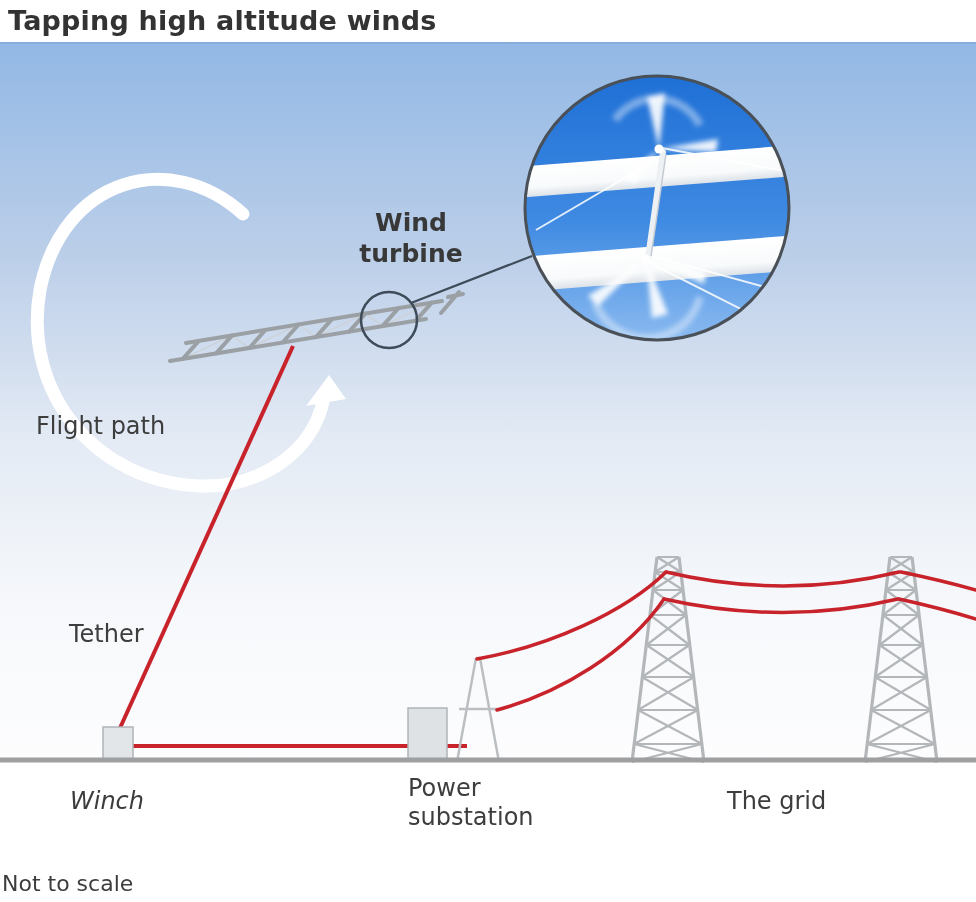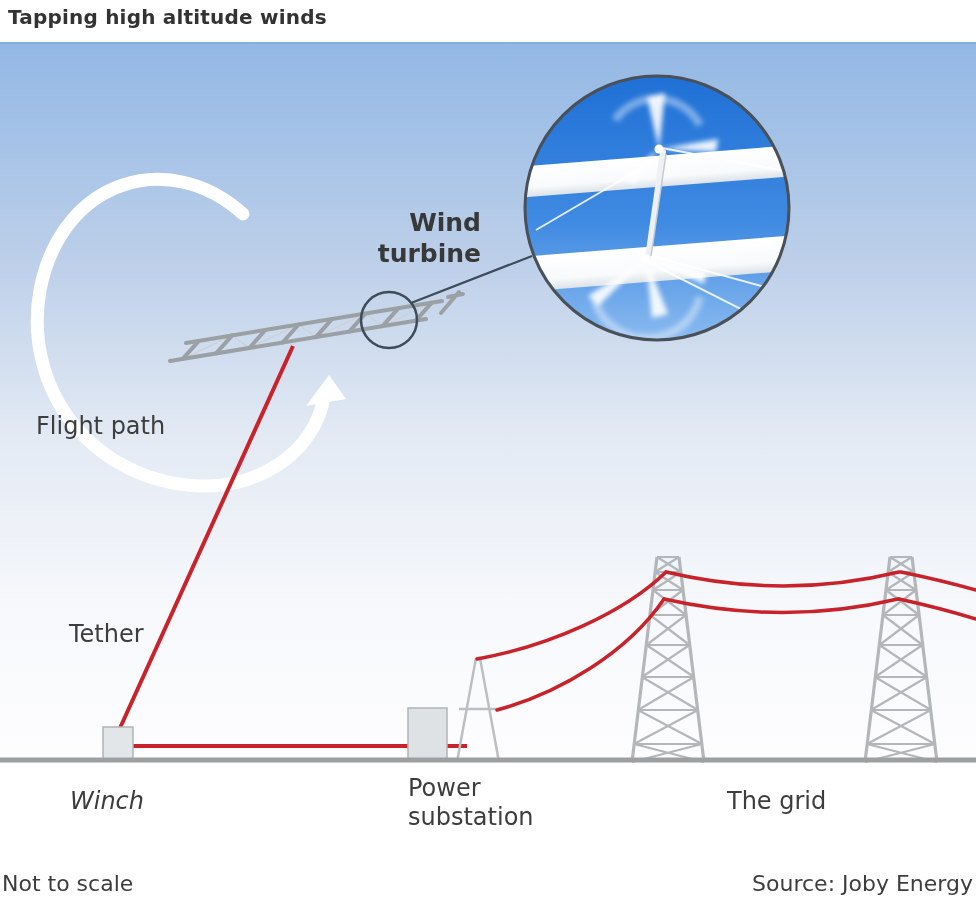--- a/index.html
+++ b/index.html
@@ -1,27 +1,27 @@
 <!DOCTYPE html>
 <html><head>
 <meta charset="utf-8">
 <style>
   html,body{margin:0;padding:0;background:#ffffff;}
   .canvas{
     position:relative;width:976px;height:902px;background:#ffffff;
     font-family:"DejaVu Sans","Liberation Sans",sans-serif;overflow:hidden;
   }
   .title{
-    position:absolute;left:8px;top:5px;font-size:20px;font-weight:bold;
+    position:absolute;left:8px;top:5px;font-size:27px;font-weight:bold;
     color:#333333;letter-spacing:0.2px;
   }
   .diagram-svg{position:absolute;left:0;top:0;}
   .lbl{position:absolute;color:#3d3d3d;font-size:24px;line-height:1.22;}
   .lbl.bold{font-weight:bold;color:#383838;font-size:25px;}
-  .lbl.right{text-align:right;}
+  .lbl.right{text-align:center;}
   .footer{position:absolute;color:#3d3d3d;font-size:22px;top:871px;text-align:right;}
   .footer.left{left:2px;}
   .footer.right{right:3px;text-align:right;}
 </style>
 </head>
 <body>
 
 <div class="canvas">
 
   <div class="title">Tapping high altitude winds</div>
@@ -150,15 +150,14 @@
   </svg>
 
   <div class="lbl bold right" style="left:341px;top:208px;width:140px;">Wind turbine</div>
   <div class="lbl" style="left:36px;top:412px;">Flight path</div>
   <div class="lbl" style="left:69px;top:588px;margin-top:32px;">Tether</div>
   <div class="lbl" style="left:70px;top:787px;font-style:italic;">Winch</div>
   <div class="lbl" style="left:408px;top:774px;width:160px;">Power substation</div>
   <div class="lbl" style="left:727px;top:787px;">The grid</div>
 
   <div class="footer left">Not to scale</div>
-  <div class="footer right">Source: Joby Energy</div>
 
 </div>
 
 </body></html>

